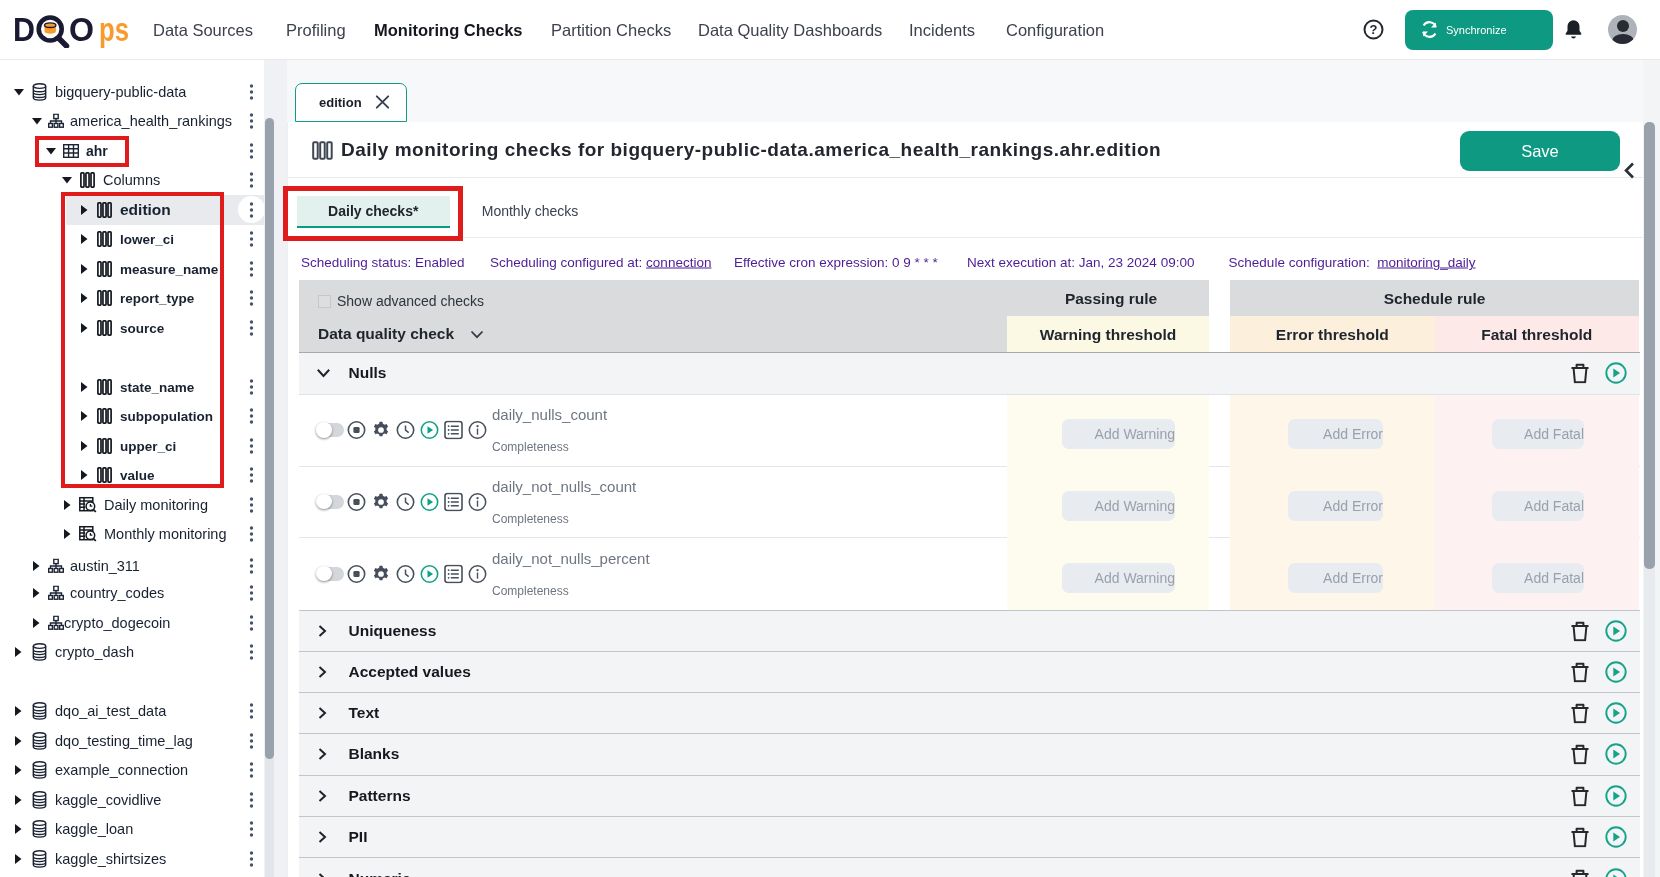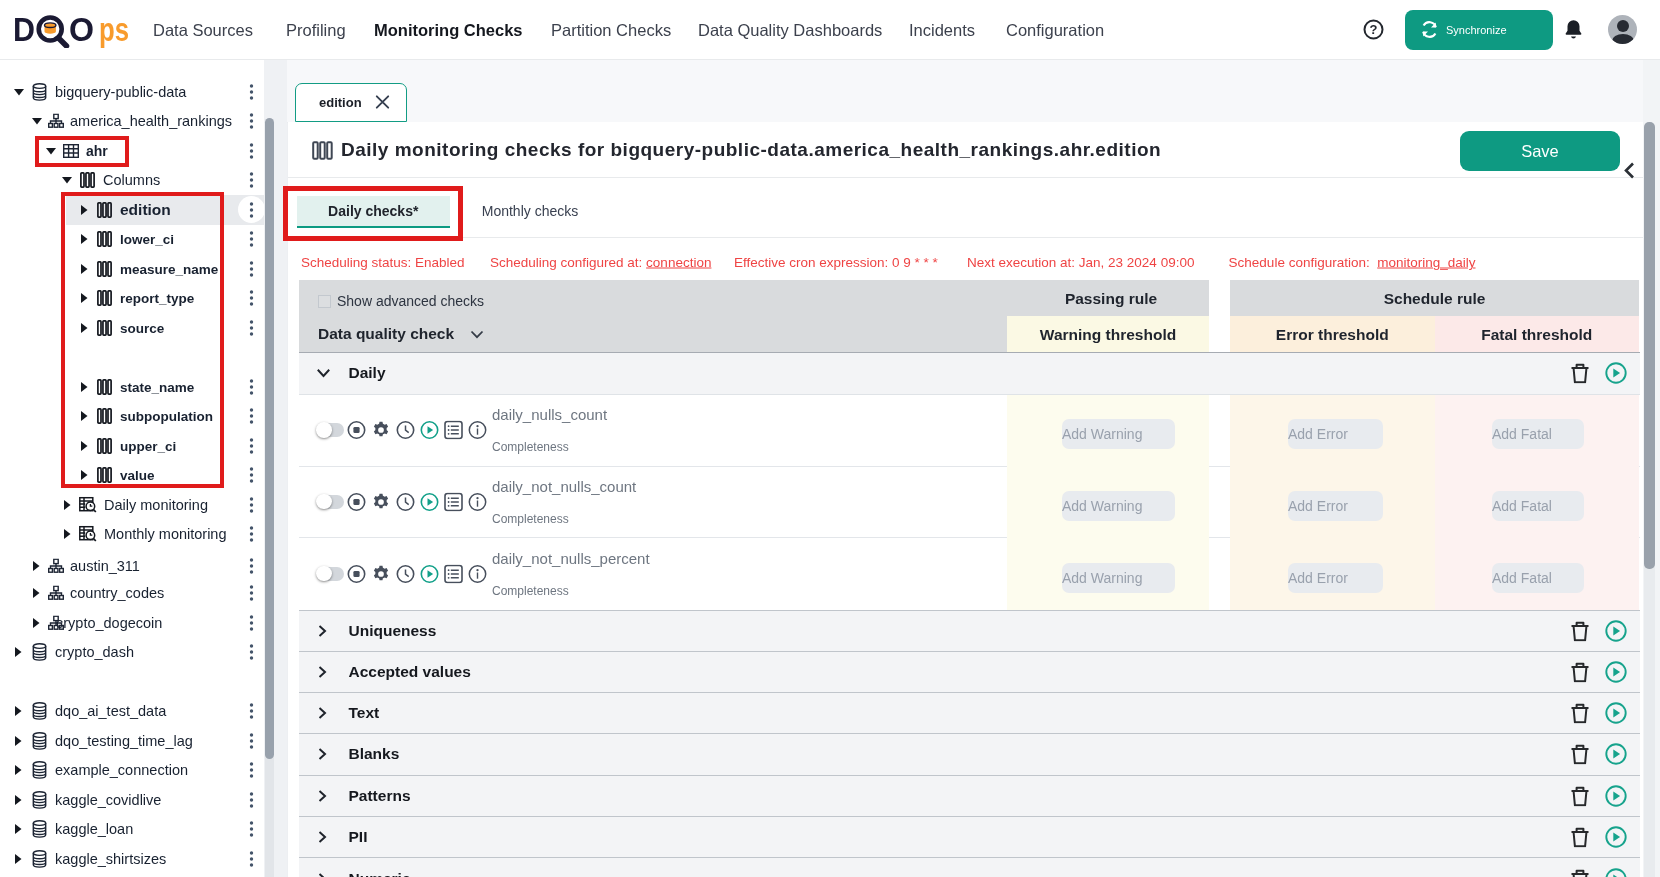--- a/index.html
+++ b/index.html
@@ -39,39 +39,39 @@
 #ticon{position:absolute;left:24px;top:19px;line-height:0}
 #ttext{position:absolute;left:53px;top:50%;transform:translateY(-50%);font-size:19px;font-weight:bold;color:#23262e;white-space:nowrap;letter-spacing:0.5px}
 #savebtn{position:absolute;left:1172px;top:9px;width:160px;height:40px;background:#0e9a82;border-radius:9px;color:#fff;font-size:16.5px;text-align:center;line-height:40px}
 #collapse{position:absolute;left:1337px;top:40px;line-height:0}
 
 #tabsrow{position:absolute;left:288px;top:178px;width:1355px;height:60px;background:#fff;border-bottom:1px solid #e8eaec;z-index:3}
 #dailytab{position:absolute;left:8.5px;top:17.5px;width:153.5px;height:30px;background:#e2f1ee;text-align:center;line-height:30px;font-size:14px;font-weight:bold;color:#20242c}
 #dailyline{position:absolute;left:8.5px;top:47.5px;width:153.5px;height:2.5px;background:#0c9b82}
 #monthlytab{position:absolute;left:162px;top:17.5px;width:160px;height:30px;text-align:center;line-height:30px;font-size:14px;color:#394050}
 
-#schedrow{position:absolute;left:288px;top:238px;width:1113px;height:41px;background:#fff;z-index:3;font-size:13.5px;color:#ef4444}
+#schedrow{position:absolute;left:288px;top:238px;width:1113px;height:41px;background:#fff;z-index:3;font-size:13.5px;color:#4c1d95}
 #schedrow span{position:absolute;top:59.5%;transform:translateY(-50%);white-space:nowrap}
 
 #table{position:absolute;left:299px;top:279.5px;width:1341px;height:597.5px;z-index:3;background:#fff}
 .gr{position:absolute;background:#d9dbdd}
 .hlabel{font-weight:bold;font-size:15.5px;color:#1f242d;text-align:center}
 .colw{left:708px;width:202px}
 .cole{left:931px;width:204.5px}
 .colf{left:1135.5px;width:204.5px}
 .secrow{position:absolute;left:0;width:1341px;height:41.2px;background:#f3f4f6;border-top:1px solid #c0c5cb}
 .secrow .chev{position:absolute;left:19px;top:50%;transform:translateY(-50%);line-height:0}
 .secrow .slab{position:absolute;left:49.5px;top:50%;transform:translateY(-50%);font-size:15.5px;font-weight:bold;color:#15181e}
 .ricons{position:absolute;top:50%;transform:translateY(-50%);line-height:0}
 .trash{left:1271px}
 .playbig{left:1306px}
 .chkrow{position:absolute;left:0;width:1341px;height:71.5px;background:#fff}
 .chkrow .stripe{position:absolute;top:0;height:71.5px}
 .icn{position:absolute;top:50%;transform:translateY(-50%);line-height:0}
-.addbtn{position:absolute;top:56%;transform:translateY(-50%);height:30px;background:#e8ebef;border-radius:7px;color:#99a1ad;font-size:14px;text-align:left;line-height:30px}
+.addbtn{position:absolute;top:56%;transform:translateY(-50%);height:30px;background:#e8ebef;border-radius:7px;color:#99a1ad;font-size:14px;text-align:right;line-height:30px}
 .cname{position:absolute;left:193px;top:50%;transform:translateY(-50%);white-space:nowrap}
 .cname .n1{font-size:15px;color:#6e7681;display:block}
 .cname .n2{font-size:12px;color:#6e7681;display:block;margin-top:17px}
 
 .tgl{position:absolute;left:18px;top:50%;transform:translateY(-50%);width:27px;height:14px;border-radius:7px;background:#d3d7dc}
 .tgl::after{content:"";position:absolute;left:-1px;top:-0.8px;width:15.5px;height:15.5px;border-radius:50%;background:#fff;box-shadow:0 1px 2.5px rgba(0,0,0,.45)}
 
 #mthumb{position:absolute;left:1643.5px;top:122px;width:11px;height:447px;background:#99a1ab;border-radius:5px;z-index:6}
 #mtrack{position:absolute;left:1643.5px;top:565px;width:11px;height:312px;background:#e8ebee;z-index:5}
 
@@ -437,21 +437,21 @@
         </svg></span>
       <span class="ticon" style="left:48px"><svg width="16" height="15" viewBox="0 0 16 15">
           <g fill="none" stroke="#1d2534" stroke-width="1.4">
             <rect x="5.8" y="0.7" width="4.4" height="4.4"></rect>
             <path d="M8 5.1v2.4M2.5 10V7.5h11V10M8 7.5V10"></path>
             <rect x="0.7" y="10" width="3.7" height="3.7"></rect>
             <rect x="6.2" y="10" width="3.7" height="3.7"></rect>
             <rect x="11.6" y="10" width="3.7" height="3.7"></rect>
           </g>
         </svg></span>
-      <span class="tlab" style="left:56px">crypto_dogecoin</span>
+      <span class="tlab" style="left:64px">crypto_dogecoin</span>
       <span class="dots"><svg width="5" height="17" viewBox="0 0 5 17">
           <circle cx="2.5" cy="2.5" r="1.7" fill="#44546a"></circle>
           <circle cx="2.5" cy="8.5" r="1.7" fill="#44546a"></circle>
           <circle cx="2.5" cy="14.5" r="1.7" fill="#44546a"></circle>
         </svg></span>
     </div>
 <div class="trow" style="top:577px">
       <span class="tri" style="left:14px"><svg width="8" height="10" viewBox="0 0 8 10">
           <path d="M1 0l6.5 5L1 10z" fill="#14181f"></path>
         </svg></span>
@@ -612,21 +612,21 @@
   </div>
   <div class="colw hlabel" style="position:absolute;top:36px;height:36.5px;line-height:37.5px;background:#fbf9e4">Warning threshold</div>
   <div class="cole hlabel" style="position:absolute;top:36px;height:36.5px;line-height:37.5px;background:#fcefdc">Error threshold</div>
   <div class="colf hlabel" style="position:absolute;top:36px;height:48px;line-height:37.5px;background:#fce9e8">Fatal threshold</div>
   <div style="position:absolute;left:0;top:72.5px;width:1341px;height:1px;background:#a6abb2"></div>
 
   <div class="secrow" style="top:73.5px;height:41.5px;border-top:none;border-bottom:1px solid #dfe3e7">
     <span class="chev" style="left:17px"><svg width="15" height="10" viewBox="0 0 15 10">
           <path d="M1.8 1.8L7.5 8l5.7-6.2" fill="none" stroke="#1f242c" stroke-width="2"></path>
         </svg></span>
-    <span class="slab" style="left:49.5px">Daily</span>
+    <span class="slab" style="left:49.5px">Nulls</span>
     <span class="ricons trash"><svg width="20" height="21" viewBox="0 0 20 21">
           <g fill="none" stroke="#26282b" stroke-width="2" stroke-linejoin="round">
             <path d="M1.5 5.6h17"></path>
             <path d="M6.6 5.4V2.2h6.8v3.2"></path>
             <path d="M3.6 6l1.3 13.8h10.2L16.4 6"></path>
           </g>
         </svg></span>
     <span class="ricons playbig"><svg width="22" height="22" viewBox="0 0 22 22">
           <circle cx="11" cy="11" r="9.7" fill="none" stroke="#16a38c" stroke-width="1.9"></circle>
           <path d="M8.3 6.5l6.8 4.5-6.8 4.5z" fill="#16a38c"></path>

